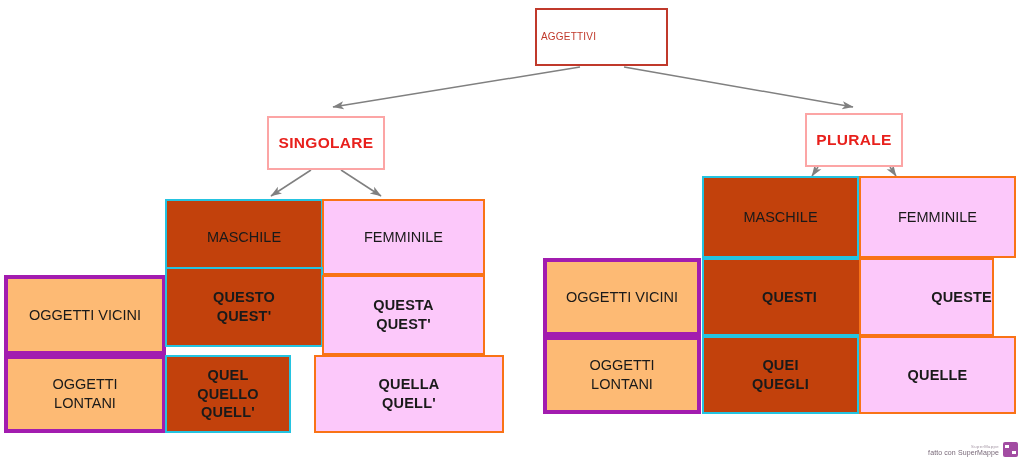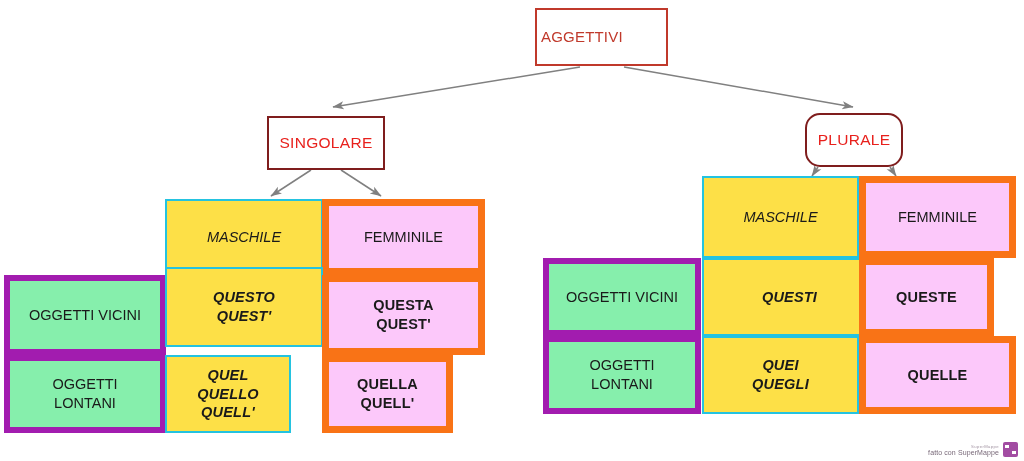--- a/index.html
+++ b/index.html
@@ -31,32 +31,32 @@
     text-align: center;
     line-height: 1.18;
     z-index: 3;
   }
 
   
   .root-box {
     border: 2px solid #c0392b;
     background: #ffffff;
     color: #c0392b;
-    font-size: 15px;
+    font-size: 10px;
     letter-spacing: 0.2px;
   }
   .root-box .line { display: block; width: 100%; text-align: left; padding-left: 8px; }
 
   
   .num-box {
-    border: 2px solid #7f1d1d;
+    border: 2px solid #fca5a5;
     background: #ffffff;
     color: #e8201c;
     font-size: 15.5px;
-    font-weight: normal;
+    font-weight: bold;
     letter-spacing: 0.3px;
     align-items: center;
   }
 
   
   .cell {
     position: absolute;
     box-sizing: border-box;
     display: flex;
     flex-direction: column;
@@ -66,31 +66,30 @@
     line-height: 1.28;
     z-index: 2;
   }
   .cell .ln { display: block; }
 
   .cell-head { font-size: 14.5px; font-weight: normal; }
   .cell-label { font-size: 14.5px; font-weight: normal; }
   .cell-val  { font-size: 14.5px; font-weight: bold; letter-spacing: 0.2px; }
 
   .fill-cyan {
-    background: #fde047;
+    background: #c2410c;
     border: 2px solid #24c3e0;
-    font-style: italic;
   }
   .fill-pink {
     background: #fcc8fa;
-    border: 7px solid #f97316;
+    border: 2px solid #f97316;
   }
   .fill-white {
-    background: #86efac;
-    border: 6px solid #a21caf;
+    background: #fdba74;
+    border: 4px solid #a21caf;
   }
 
   
   #links {
     position: absolute;
     left: 0; top: 0;
     width: 1024px;
     height: 461px;
     z-index: 1;
     pointer-events: none;
@@ -169,21 +168,21 @@
   </svg>
 
   <div class="node root-box" style="left:535px; top:8px; width:133px; height:58px;">
     <span class="line">AGGETTIVI</span>
   </div>
 
   <div class="node num-box" style="left:267px; top:116px; width:118px; height:54px;">
     <span>SINGOLARE</span>
   </div>
 
-  <div class="node num-box" style="left:805px; top:113px; width:98px; height:54px;border-radius:15px;">
+  <div class="node num-box" style="left:805px; top:113px; width:98px; height:54px;">
     <span>PLURALE</span>
   </div>
 
   <div class="cell fill-cyan cell-head" style="left:165px; top:199px; width:158px; height:76px;">
     <span class="ln">MASCHILE</span>
   </div>
 
   <div class="cell fill-pink cell-head" style="left:322px; top:199px; width:163px; height:76px;">
     <span class="ln">FEMMINILE</span>
   </div>
@@ -206,42 +205,42 @@
     <span class="ln">OGGETTI</span>
     <span class="ln">LONTANI</span>
   </div>
 
   <div class="cell fill-cyan cell-val" style="left:165px; top:355px; width:126px; height:78px;">
     <span class="ln">QUEL</span>
     <span class="ln">QUELLO</span>
     <span class="ln">QUELL'</span>
   </div>
 
-  <div class="cell fill-pink cell-val" style="left:322px; top:355px; width:131px; height:78px;">
+  <div class="cell fill-pink cell-val" style="left:314px; top:355px; width:190px; height:78px;">
     <span class="ln">QUELLA</span>
     <span class="ln">QUELL'</span>
   </div>
 
   <div class="cell fill-cyan cell-head" style="left:702px; top:176px; width:157px; height:82px;">
     <span class="ln">MASCHILE</span>
   </div>
 
   <div class="cell fill-pink cell-head" style="left:859px; top:176px; width:157px; height:82px;">
     <span class="ln">FEMMINILE</span>
   </div>
 
   <div class="cell fill-white cell-label" style="left:543px; top:258px; width:158px; height:78px;">
     <span class="ln">OGGETTI VICINI</span>
   </div>
 
   <div class="cell fill-cyan cell-val" style="left:702px; top:258px; width:175px; height:78px;">
     <span class="ln">QUESTI</span>
   </div>
 
-  <div class="cell fill-pink cell-val" style="left:859px; top:258px; width:135px; height:78px;">
+  <div class="cell fill-pink cell-val" style="left:859px; top:258px; width:135px; height:78px;align-items:flex-end;">
     <span class="ln">QUESTE</span>
   </div>
 
   <div class="cell fill-white cell-label" style="left:543px; top:336px; width:158px; height:78px;">
     <span class="ln">OGGETTI</span>
     <span class="ln">LONTANI</span>
   </div>
 
   <div class="cell fill-cyan cell-val" style="left:702px; top:336px; width:157px; height:78px;">
     <span class="ln">QUEI</span>

